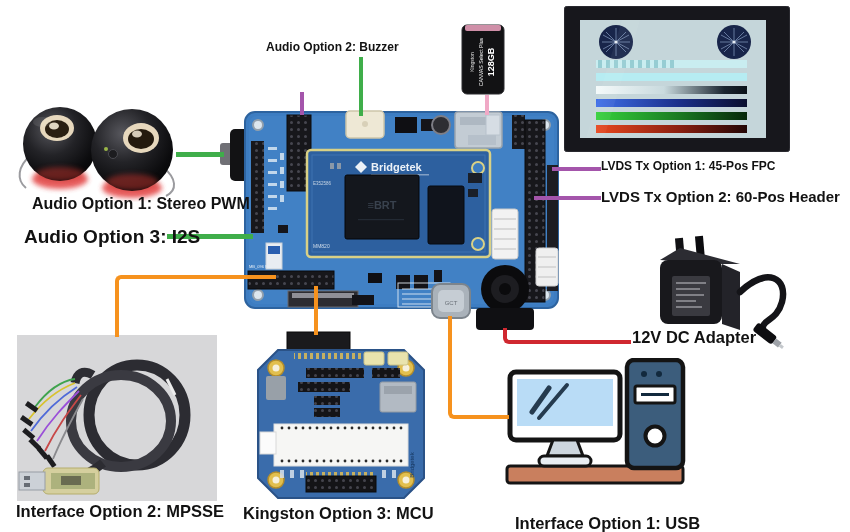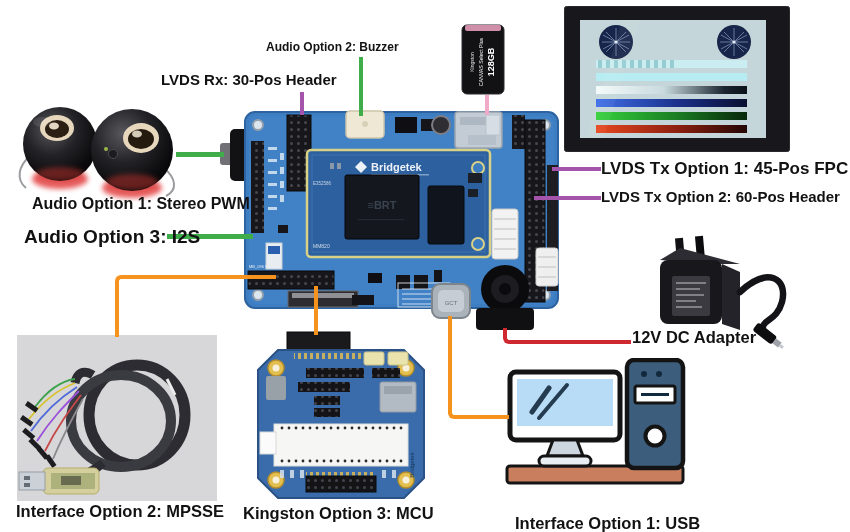--- a/index.html
+++ b/index.html
@@ -9,21 +9,21 @@
   }
   .comp{position:absolute;}
   .lbl{
     position:absolute;font-family:"Liberation Sans",sans-serif;font-weight:bold;
     color:#121212;white-space:nowrap;line-height:1.05;
   }
   #lbl-audio2 {left:266px;top:41px;font-size:12px;}
   #lbl-lvdsrx {left:161px;top:72px;font-size:15px;}
   #lbl-audio1 {left:32px;top:196px;font-size:16px;}
   #lbl-audio3 {left:24px;top:227px;font-size:19px;}
-  #lbl-lvdstx1{left:601px;top:160px;font-size:17px;}
+  #lbl-lvdstx1{left:601px;top:160px;font-size:12px;}
   #lbl-lvdstx2{left:601px;top:189px;font-size:15px;}
   #lbl-12v    {left:632px;top:329px;font-size:16.5px;}
   #lbl-if2    {left:16px;top:503px;font-size:16.5px;}
   #lbl-if3    {left:243px;top:505px;font-size:16.5px;}
   #lbl-if1    {left:515px;top:498px;font-size:16.5px;margin-top:17px;}
   .line{position:absolute;}
   #ln-buzzer {left:359px;top:57px;width:4px;height:59px;background:#3fae4a;}
   #ln-lvdsrx {left:300px;top:92px;width:4px;height:23px;background:#a455ab;}
   #ln-spk    {left:176px;top:152px;width:48px;height:5px;background:#3fae4a;}
   #ln-i2s    {left:167px;top:234px;width:86px;height:5px;background:#3fae4a;}
@@ -461,21 +461,20 @@
   <div class="line" id="ln-i2s"></div>
   <div class="line" id="ln-sd"></div>
   <div class="line" id="ln-lvdstx1"></div>
   <div class="line" id="ln-lvdstx2"></div>
   <div class="line" id="ln-dc"></div>
   <div class="line" id="ln-mpsse"></div>
   <div class="line" id="ln-mcu"></div>
   <div class="line" id="ln-usb"></div>
 
   <div class="lbl" id="lbl-audio2">Audio Option 2: Buzzer</div>
-  <div class="lbl" id="lbl-lvdsrx">LVDS Rx: 30-Pos Header</div>
   <div class="lbl" id="lbl-audio1">Audio Option 1: Stereo PWM</div>
   <div class="lbl" id="lbl-audio3">Audio Option 3: I2S</div>
   <div class="lbl" id="lbl-lvdstx1">LVDS Tx Option 1: 45-Pos FPC</div>
   <div class="lbl" id="lbl-lvdstx2">LVDS Tx Option 2: 60-Pos Header</div>
   <div class="lbl" id="lbl-12v">12V DC Adapter</div>
   <div class="lbl" id="lbl-if2">Interface Option 2: MPSSE</div>
   <div class="lbl" id="lbl-if3">Kingston Option 3: MCU</div>
   <div class="lbl" id="lbl-if1">Interface Option 1: USB</div>
 
 </div>

